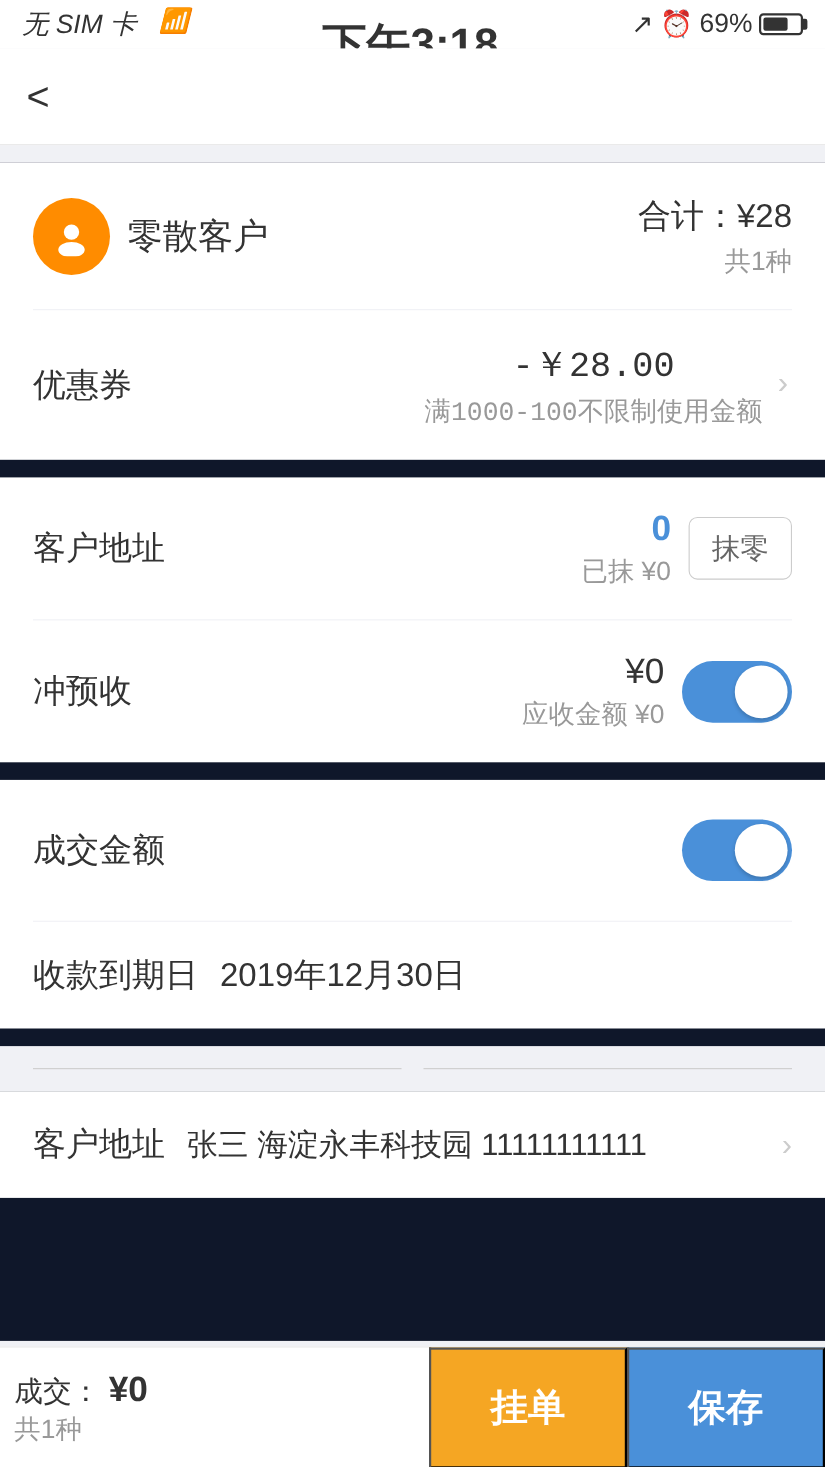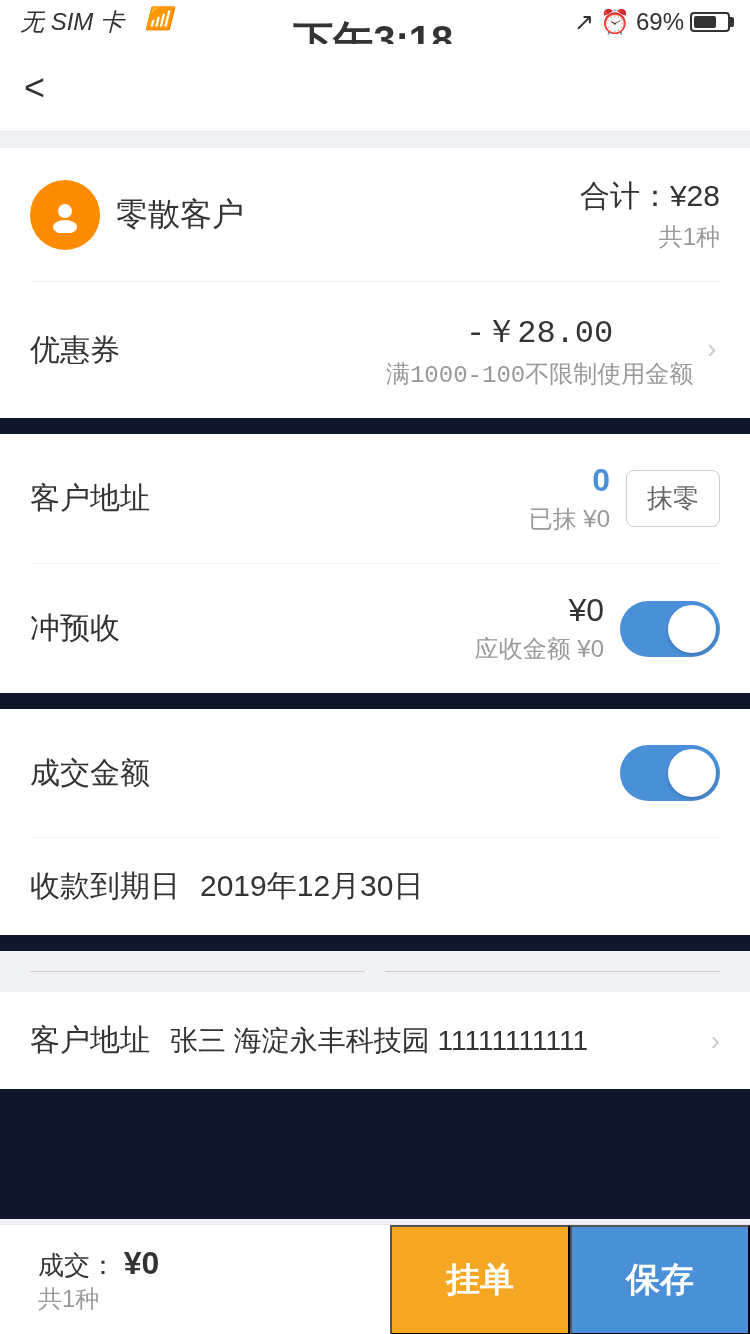--- a/index.html
+++ b/index.html
@@ -331,21 +331,21 @@
       left: 0;
       width: 750px;
       height: 110px;
       background: #fff;
       display: flex;
       align-items: center;
       border-top: 1px solid #e8e8e8;
     }
     .bottom-left {
       flex: 1;
-      padding: 0 38px;
+      padding: 0 13px;
     }
     .bottom-deal-label {
       font-size: 26px;
       color: #333;
     }
     .bottom-deal-amount {
       font-size: 32px;
       color: #333;
       font-weight: 600;
     }

